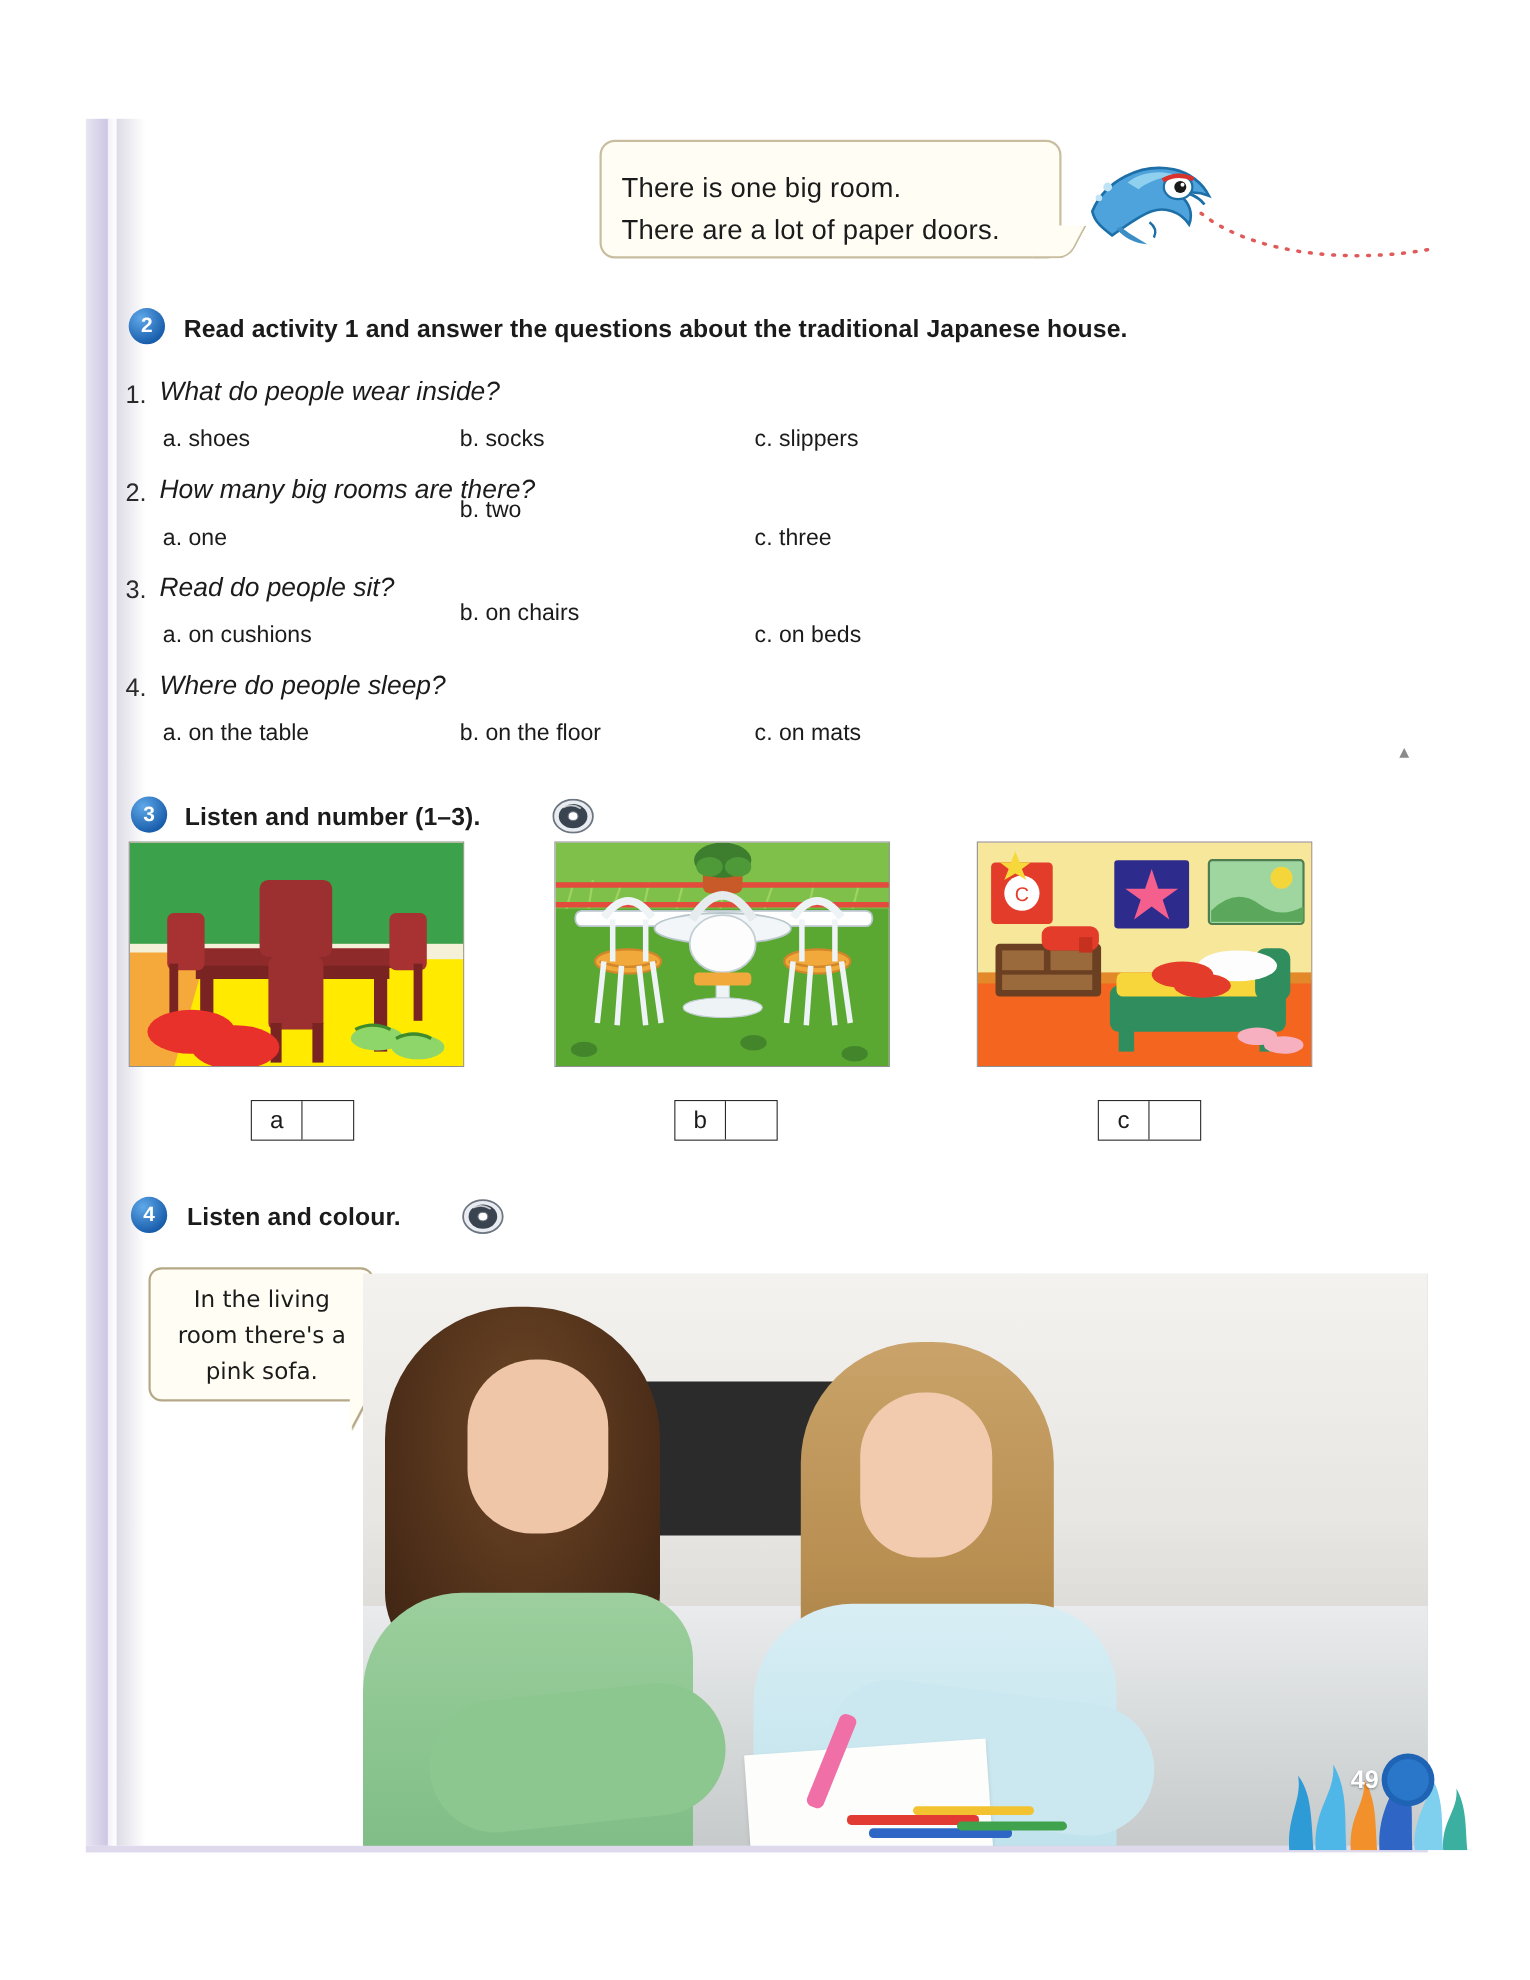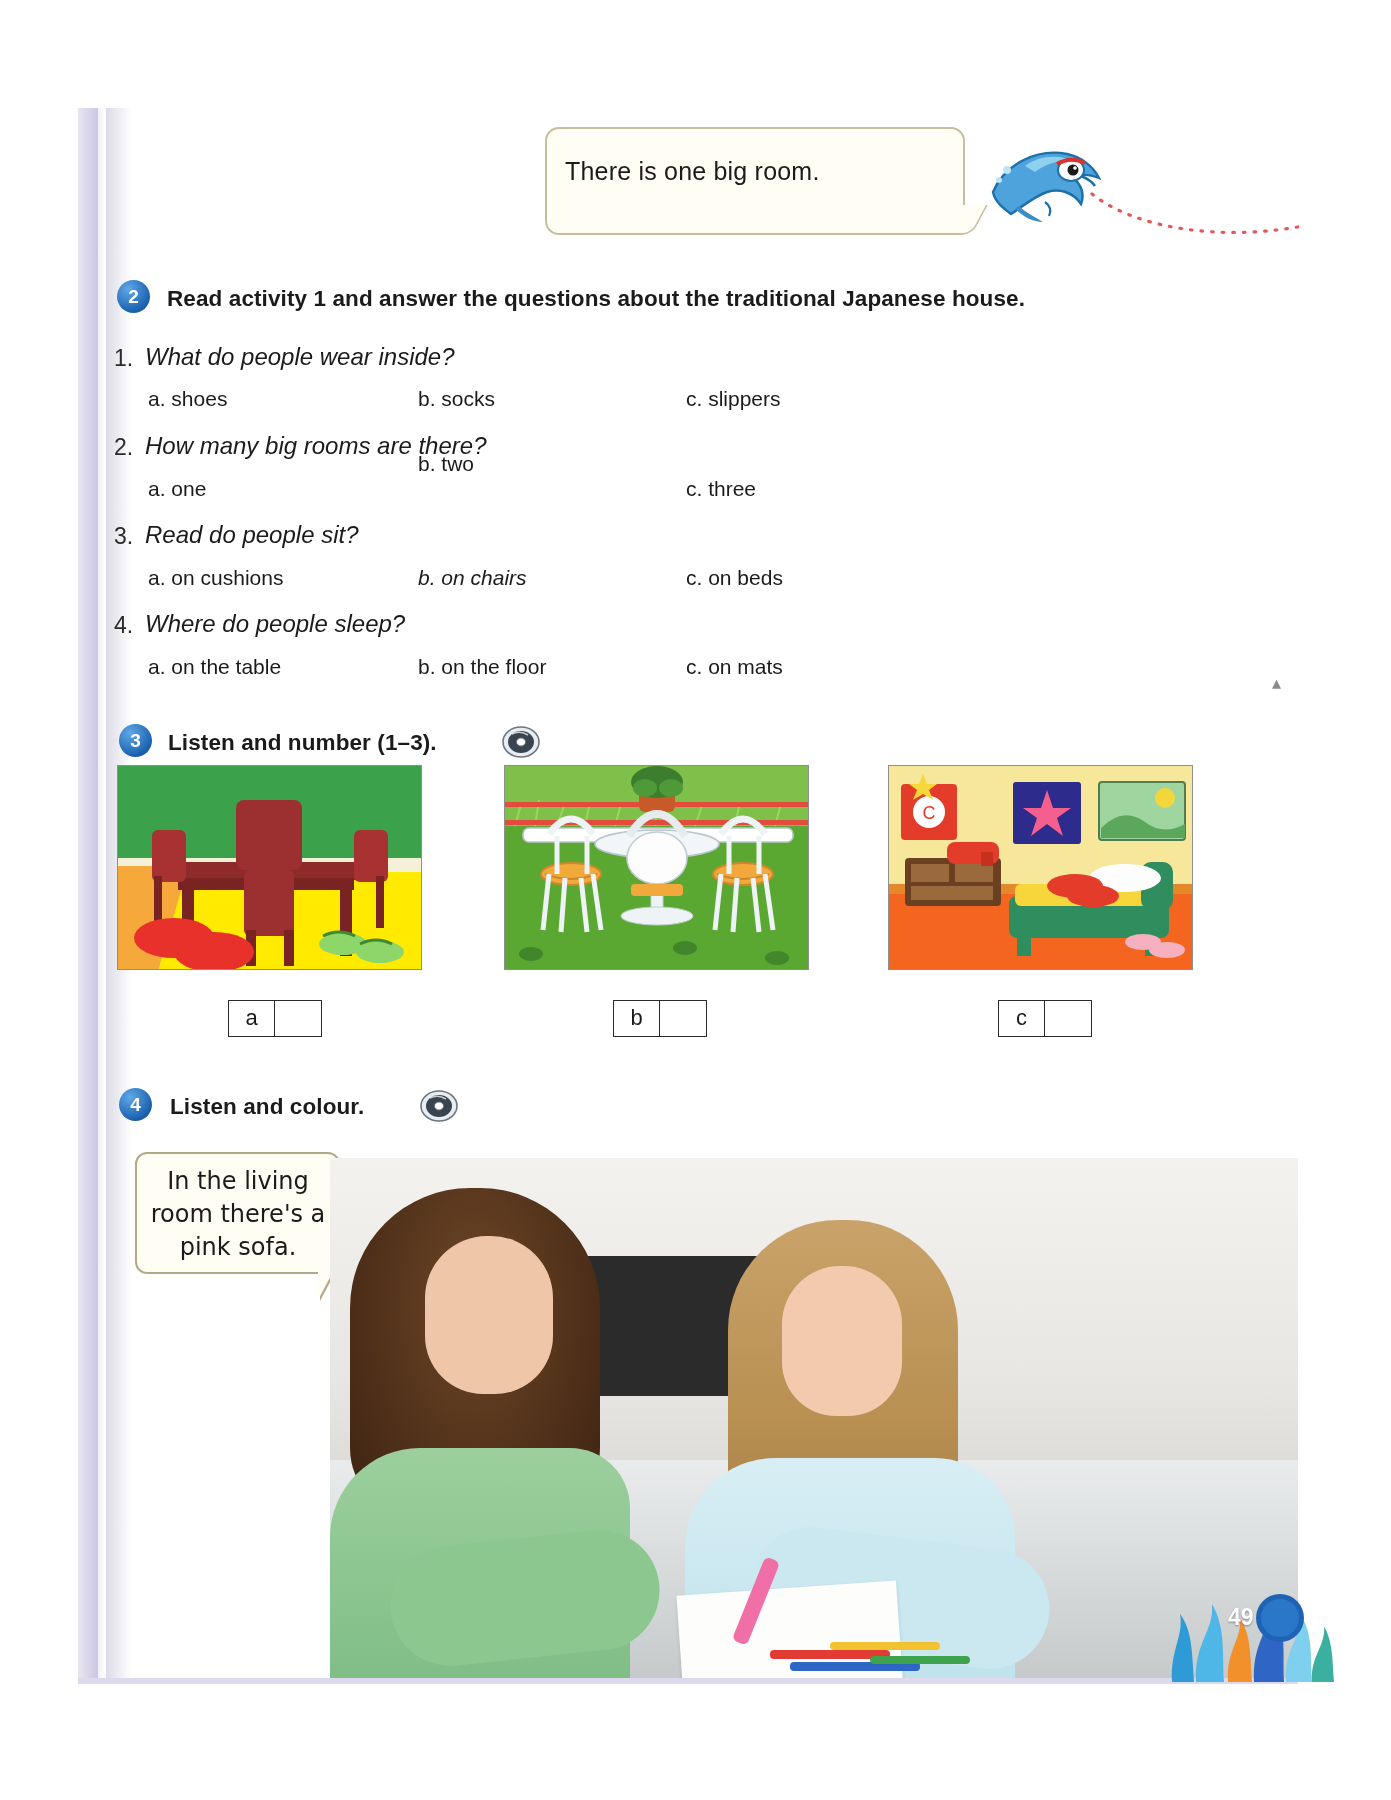--- a/index.html
+++ b/index.html
@@ -160,21 +160,21 @@
     left: 135px; top: 1152px;
     width: 205px; height: 122px;
     background: #fffdf4;
     border: 2px solid #b5a887;
     border-radius: 12px;
   }
   .bubble4-text {
     position: absolute;
     left: 143px; top: 1165px;
     width: 190px;
-    font-size: 24px;
+    font-size: 21px;
     color: #1b1b1b;
     line-height: 33px;
     text-align: center;
     font-family: "DejaVu Sans", sans-serif;
   }
   .bubble4-tail {
     position: absolute;
     left: 318px; top: 1270px;
     width: 0; height: 0;
     border-left: 16px solid #fffdf4;
@@ -279,20 +279,21 @@
 
   <div class="page-edge-left"></div>
   <div class="page-edge-left2"></div>
   <div class="spine-shadow"></div>
   <div class="page-bottom-edge"></div>
 
   <div class="bubble-top"></div>
   <div class="bubble-tail"></div>
   <div class="bubble-top-text">
     <div>There is one big room.</div>
+    <div>There are a lot of paper doors.</div>
   </div>
 
   <div class="mascot">
     <svg width="120" height="105" viewBox="0 0 120 105">
       <path d="M8,62 C20,34 52,18 82,24 C96,27 108,36 114,48 C104,44 94,44 88,48 C96,54 100,64 96,74 C88,62 74,58 62,62 C50,66 38,76 26,84 C18,78 10,72 8,62 Z" fill="#4ea3dc" stroke="#1d6fa8" stroke-width="2.4"></path>
       <path d="M40,36 C52,26 72,24 86,30 C74,30 60,34 50,42 Z" fill="#8fd0ef"></path>
       <path d="M30,78 C36,86 48,92 58,92 C48,86 40,82 34,76 Z" fill="#3c8fc6"></path>
       <ellipse cx="86" cy="40" rx="13" ry="11" fill="#ffffff" stroke="#1d6fa8" stroke-width="2"></ellipse>
       <circle cx="88" cy="40" r="5.5" fill="#1a1a1a"></circle>
       <circle cx="90" cy="38" r="1.8" fill="#ffffff"></circle>
@@ -321,21 +322,21 @@
 
   <div class="q-num" style="left:114px; top:434px;">2.</div>
   <div class="q-text" style="left:145px; top:432px;">How many big rooms are there?</div>
   <div class="opt" style="left:148px; top:477px;">a. one</div>
   <div class="opt" style="left:418px; top:452px;">b. two</div>
   <div class="opt" style="left:686px; top:477px;">c. three</div>
 
   <div class="q-num" style="left:114px; top:523px;">3.</div>
   <div class="q-text" style="left:145px; top:521px;">Read do people sit?</div>
   <div class="opt" style="left:148px; top:566px;">a. on cushions</div>
-  <div class="opt" style="left:418px; top:566px;font-style:italic;">b. on chairs</div>
+  <div class="opt" style="left:418px; top:546px;">b. on chairs</div>
   <div class="opt" style="left:686px; top:566px;">c. on beds</div>
 
   <div class="q-num" style="left:114px; top:612px;">4.</div>
   <div class="q-text" style="left:145px; top:610px;">Where do people sleep?</div>
   <div class="opt" style="left:148px; top:655px;">a. on the table</div>
   <div class="opt" style="left:418px; top:655px;">b. on the floor</div>
   <div class="opt" style="left:686px; top:655px;">c. on mats</div>
 
   <div class="tick-mark" style="left:1272px; top:672px;">▴</div>
 

